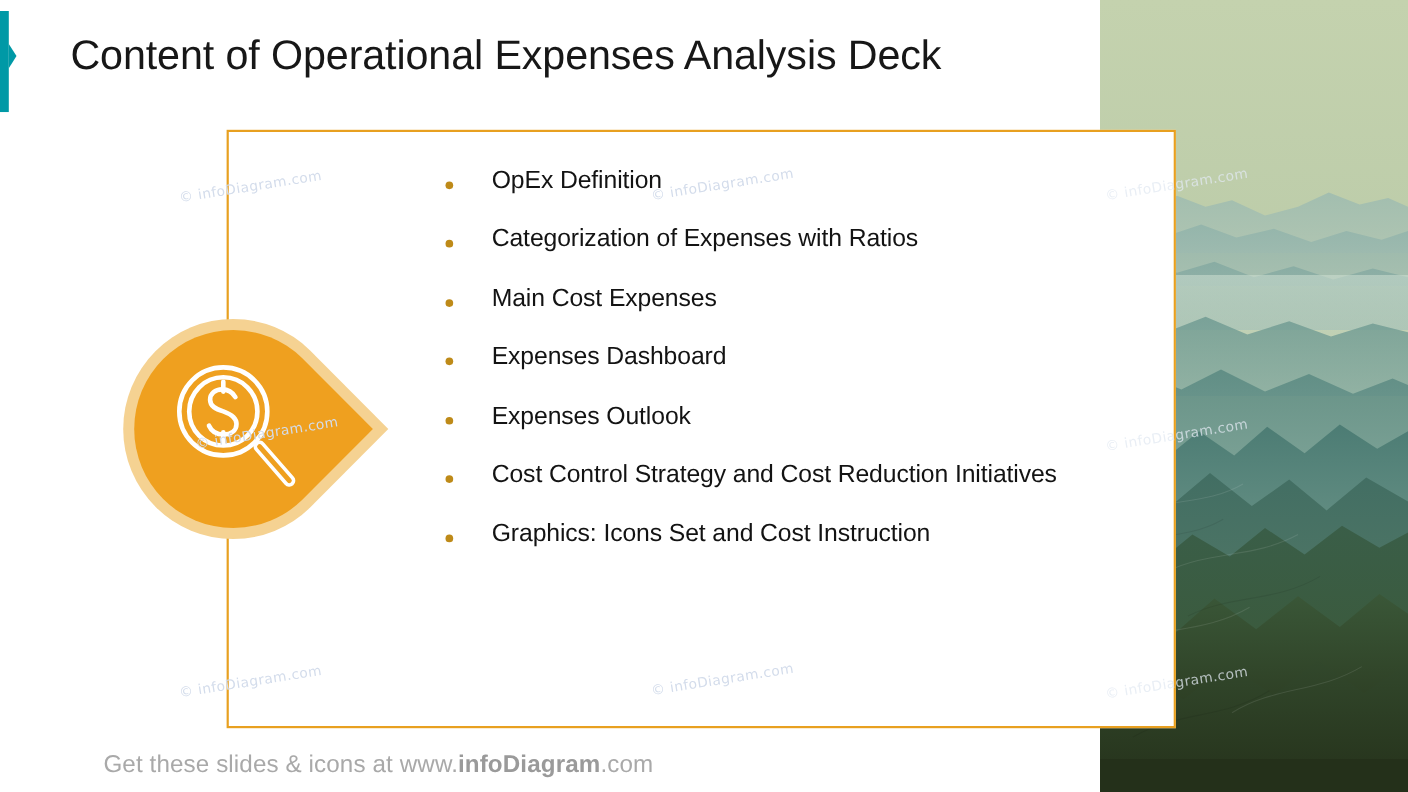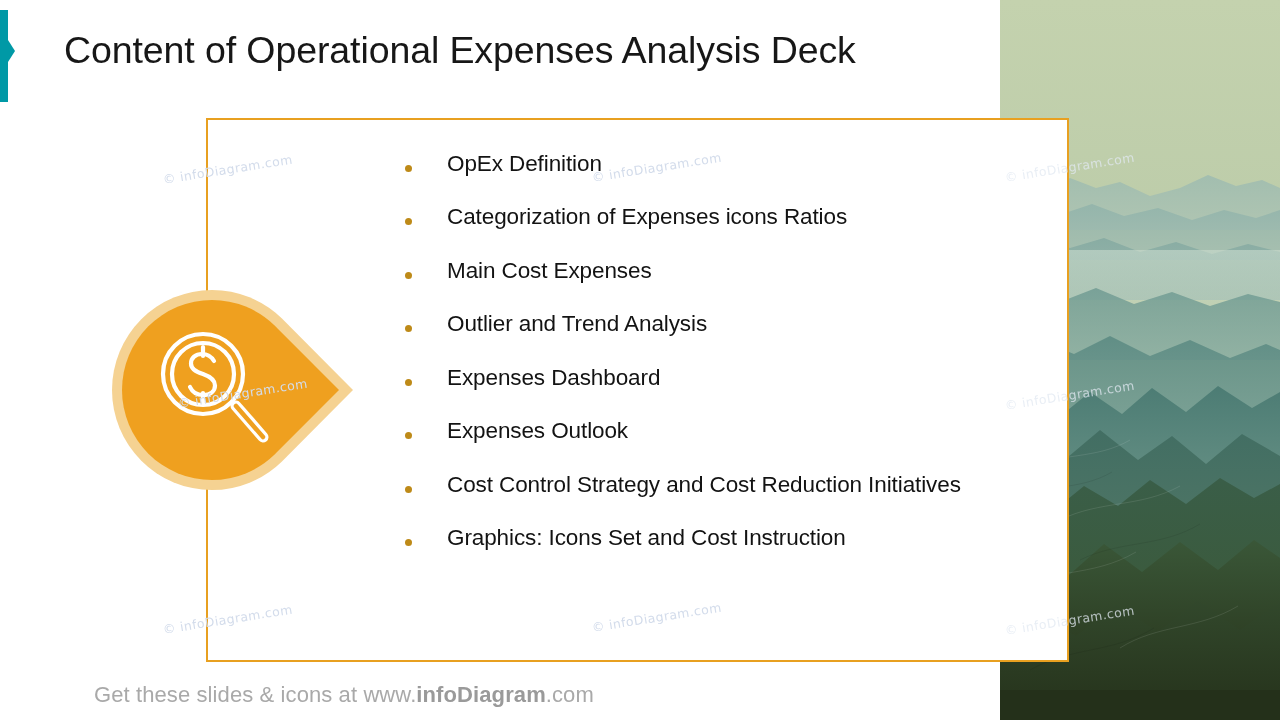--- a/index.html
+++ b/index.html
@@ -256,37 +256,31 @@
       <div class="bullet-dot">
           <span></span>
         </div>
       <div class="bullet-text">OpEx Definition</div>
     </div>
 
     <div class="bullet-row">
       <div class="bullet-dot">
           <span></span>
         </div>
-      <div class="bullet-text">Categorization of Expenses icons Ratios</div>
+      <div class="bullet-text">Categorization of Expenses with Ratios</div>
     </div>
 
     <div class="bullet-row">
       <div class="bullet-dot">
           <span></span>
         </div>
       <div class="bullet-text">Main Cost Expenses</div>
     </div>
 
 
-    <div class="bullet-row">
-      <div class="bullet-dot">
-          <span></span>
-        </div>
-      <div class="bullet-text">Outlier and Trend Analysis</div>
-    </div>
 
     <div class="bullet-row">
       <div class="bullet-dot">
           <span></span>
         </div>
       <div class="bullet-text">Expenses Dashboard</div>
     </div>
 
     <div class="bullet-row">
       <div class="bullet-dot">

